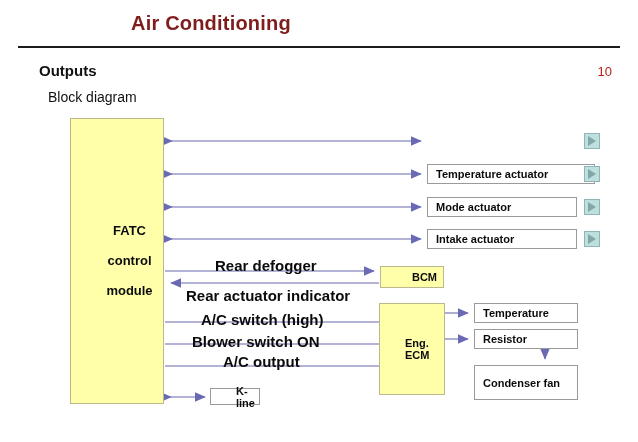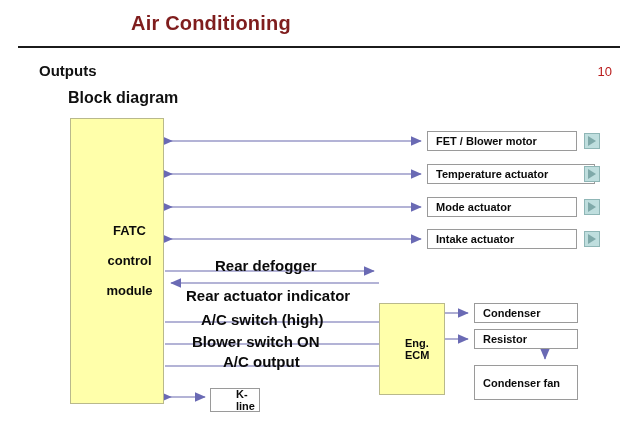--- a/index.html
+++ b/index.html
@@ -68,24 +68,23 @@
   #section-title {
     position: absolute;
     left: 39px; top: 62px;
     font-size: 15px;
     font-weight: bold;
     color: #111111;
   }
   #subsection-title {
     position: absolute;
     left: 48px; top: 89px;
-    font-size: 16px;
-    font-weight: bold;
+    font-size: 14px;
+    font-weight: normal;
     color: #111111;
-    margin-left: 20px;
   }
 
   
   #diagram {
     position: absolute;
     left: 0; top: 0;
     width: 638px; height: 442px;
   }
   #wires {
     position: absolute;
@@ -130,21 +129,21 @@
   #box-mode     { left: 427px; top: 197px; width: 150px; height: 20px; }
   #box-intake   { left: 427px; top: 229px; width: 150px; height: 20px; }
 
   #box-bcm      { left: 380px; top: 266px; width: 64px; height: 22px; }
   #box-engecm   { left: 379px; top: 303px; width: 66px; height: 92px; }
 
   #box-compressor { left: 474px; top: 303px; width: 104px; height: 20px; }
   #box-resistor   { left: 474px; top: 329px; width: 104px; height: 20px; }
   #box-condfan    { left: 474px; top: 365px; width: 104px; height: 35px; }
 
-  #box-kline    { left: 210px; top: 388px; width: 50px; height: 24px;
+  #box-kline    { left: 210px; top: 388px; width: 50px; height: 17px;
                   justify-content: center; }
 
   
   .play-btn {
     position: absolute;
     width: 16px; height: 16px;
     box-sizing: border-box;
     background: #bfdede;
     border: 1px solid #8fb6b6;
     display: flex;
@@ -233,41 +232,41 @@
       <path d="M171,397 L165,397" marker-end="url(#arrR)" transform="rotate(180 168 397)"></path>
     </g>
   </svg>
 
   <div id="fatc-module" class="box yellow">
     <span class="line">FATC</span>
     <span class="line">control</span>
     <span class="line">module</span>
   </div>
 
-  <div id="box-fet" class="box left-text">FET / Blower motor</div>
   <div id="box-temp" class="box left-text">Temperature actuator</div>
   <div id="box-mode" class="box left-text">Mode actuator</div>
   <div id="box-intake" class="box left-text">Intake actuator</div>
 
   <div id="play-fet" class="play-btn">
       <span class="tri"></span>
     </div>
   <div id="play-temp" class="play-btn">
       <span class="tri"></span>
     </div>
   <div id="play-mode" class="play-btn">
       <span class="tri"></span>
     </div>
   <div id="play-intake" class="play-btn">
       <span class="tri"></span>
     </div>
 
+  <div id="box-bcm" class="box yellow center-text">BCM</div>
   <div id="box-engecm" class="box yellow center-text">Eng. ECM</div>
 
-  <div id="box-compressor" class="box left-text">Condenser</div>
+  <div id="box-compressor" class="box left-text">Temperature</div>
   <div id="box-resistor" class="box left-text">Resistor</div>
   <div id="box-condfan" class="box left-text">Condenser fan</div>
 
   <div id="box-kline" class="box">K-line</div>
 
   <div id="lbl-rear-defogger" class="wire-label">Rear defogger</div>
   <div id="lbl-rear-defogger-ind" class="wire-label">Rear actuator indicator</div>
   <div id="lbl-ac-switch-high" class="wire-label">A/C switch (high)</div>
   <div id="lbl-blower-switch-on" class="wire-label">Blower switch ON</div>
   <div id="lbl-ac-output" class="wire-label">A/C output</div>

